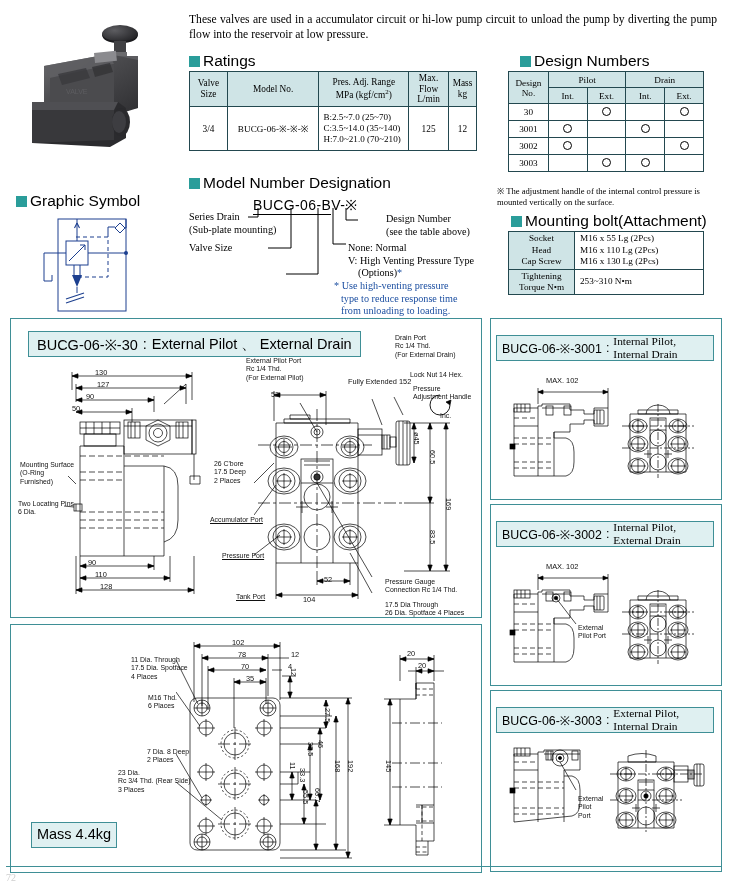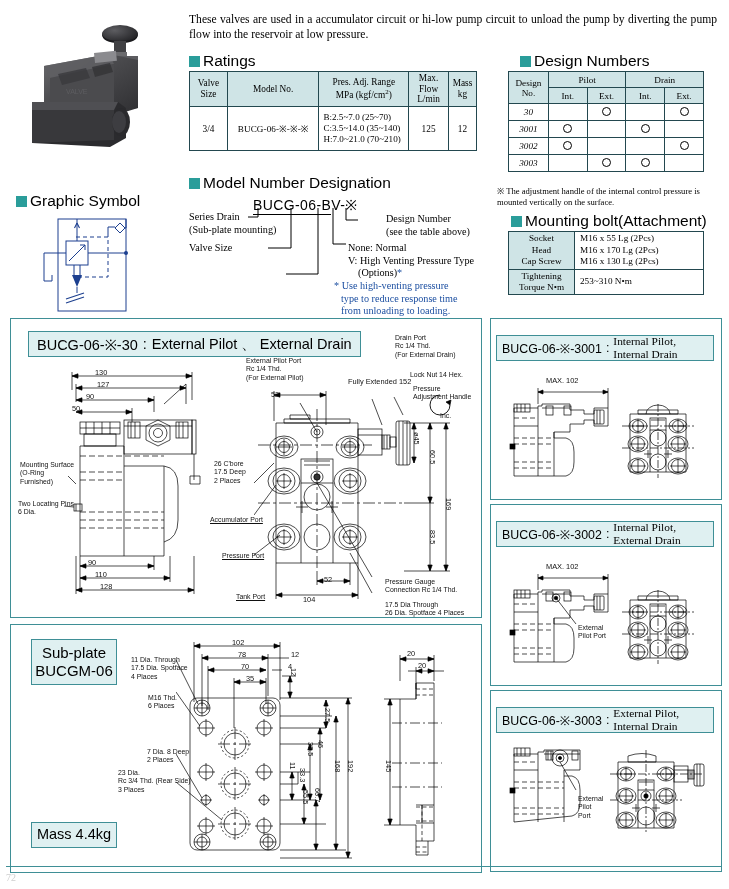--- a/index.html
+++ b/index.html
@@ -57,21 +57,21 @@
   #ratings-table td { height: 44px; }
   #ratings-table td.pres {
     text-align: left; padding-left: 4px; line-height: 1.22; font-size: 9.1px;
   }
   #ratings-table td.model { font-size: 9.1px; letter-spacing: .1px; }
   .sup { font-size: 7px; vertical-align: super; }
 
   
   #design-table { width: 196px; font-size: 9.2px; }
   #design-table th { height: 16px; }
-  #design-table td { height: 17px; font-style: italic; }
+  #design-table td { height: 17px; }
   .circ {
     display: inline-block; width: 9px; height: 9px;
     border: 1.2px solid #000; border-radius: 50%;
   }
 
   
   #bolt-table { width: 196px; font-size: 9.2px; }
   #bolt-table th { background: #cfe4e6; width: 66px; line-height: 1.22; }
   #bolt-table td { text-align: left; padding-left: 5px; line-height: 1.25; }
 
@@ -319,21 +319,21 @@
     <table class="dt" id="bolt-table">
       <tbody>
         <tr>
           <th>
             <span>Socket</span><br>
             <span>Head</span><br>
             <span>Cap Screw</span>
           </th>
           <td>
             <span>M16 x   55 Lg  (2Pcs)</span><br>
-            <span>M16 x 170 Lg  (2Pcs)</span><br>
+            <span>M16 x 110 Lg  (2Pcs)</span><br>
             <span>M16 x 130 Lg  (2Pcs)</span>
           </td>
         </tr>
         <tr>
           <th>
             <span>Tightening</span><br>
             <span>Torque N•m</span>
           </th>
           <td>253~310 N•m</td>
         </tr>
@@ -694,24 +694,20 @@
     <span>Pressure Gauge</span><br>
     <span>Connection Rc 1/4 Thd.</span>
   </div>
   <div class="cal" style="left:385px; top:601px;">
     <span>17.5 Dia Through</span><br>
     <span>26 Dia. Spotface 4 Places</span>
   </div>
 
   <div class="panel" style="left:10px; top:624px; width:472px; height:249px;"></div>
 
-  <div class="tagbox" style="left:31px; top:639px; width:86px; height:46px;">
-    <span>Sub-plate</span>
-    <span>BUCGM-06</span>
-  </div>
   <div class="tagbox" style="left:31px; top:822px; width:86px; height:26px; font-size:14.5px;">Mass 4.4kg</div>
 
   <div class="cal" style="left:131px; top:656px;">
     <span>11 Dia. Through</span><br>
     <span>17.5 Dia. Spotface</span><br>
     <span>4 Places</span>
   </div>
   <div class="cal" style="left:148px; top:694px;">
     <span>M16 Thd.</span><br>
     <span>6 Places</span>

